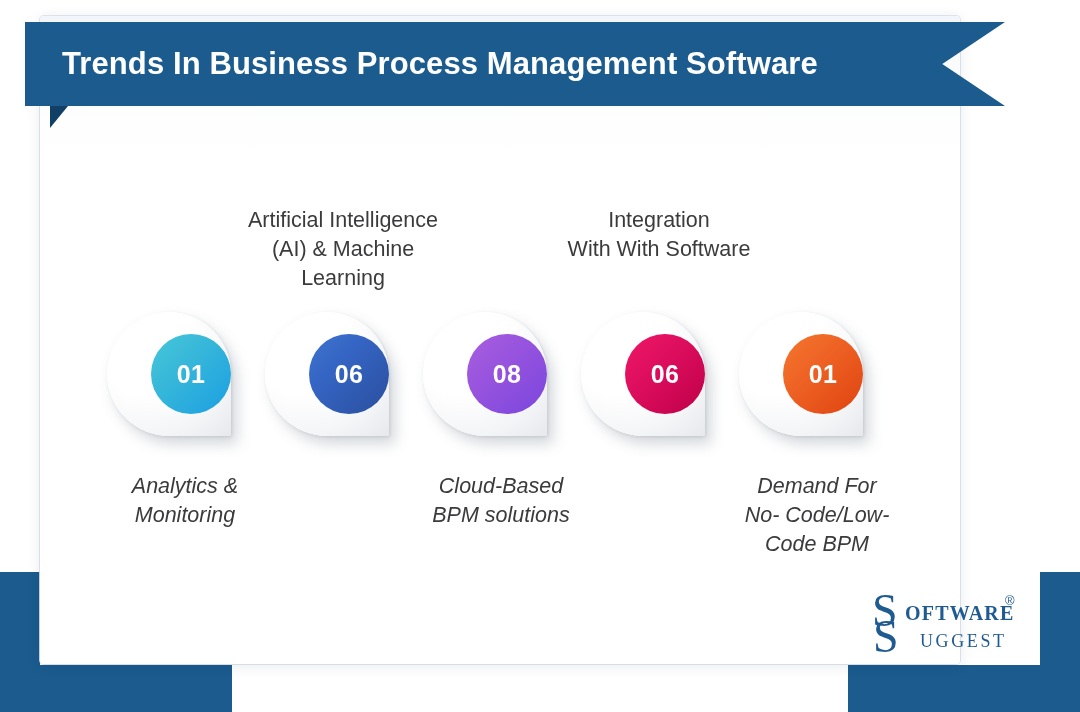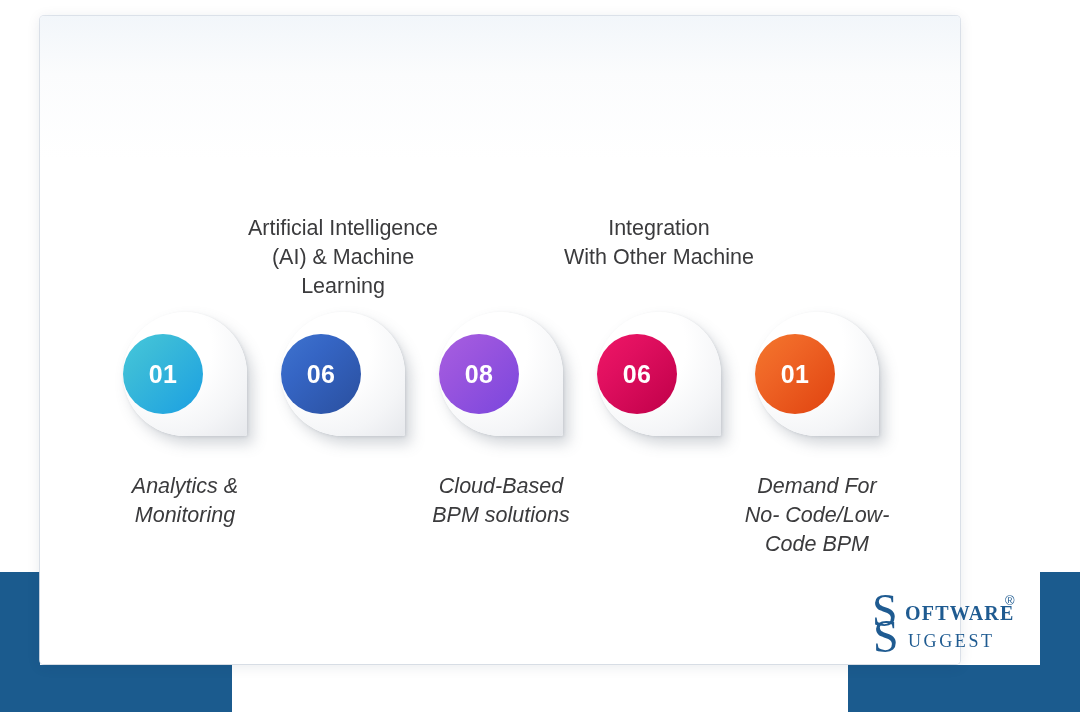--- a/index.html
+++ b/index.html
@@ -132,41 +132,40 @@
     text-align: center;
     font-size: 21.5px;
     line-height: 29px;
     color: #3b3b3d;
     font-weight: normal;
     white-space: pre-line;
   }
   .label-above {
     bottom: auto;
     top: 0;
-    margin-top: 8px;
   }
   .label-below {
     top: 266px;
     font-style: italic;
   }
 
   
   .bubble {
     position: absolute;
-    left: 17px;
+    left: 1px;
     top: 106px;
     width: 124px;
     height: 124px;
     background: radial-gradient(circle at 32% 28%, #ffffff 40%, #f4f5f7 72%, #e6e8ec 100%);
     border-radius: 50% 50% 2px 50%;
     box-shadow: 6px 8px 14px rgba(90, 100, 115, 0.26),
                 1px 1px 3px rgba(120, 130, 145, 0.20);
     display: flex;
     align-items: center;
-    justify-content: flex-start;
+    justify-content: flex-end;
   }
   .disc {
     width: 80px;
     height: 80px;
     border-radius: 50%;
     display: flex;
     align-items: center;
     justify-content: center;
     color: #ffffff;
     font-size: 25px;
@@ -212,21 +211,21 @@
     top: 8px;
     font-size: 28px;
     line-height: 25px;
     letter-spacing: 1.2px;
     font-variant: small-caps;
     text-transform: lowercase;
     font-weight: bold;
   }
   .logo-word2 {
     position: absolute;
-    left: 36px;
+    left: 48px;
     top: 36px;
     font-size: 25px;
     line-height: 25px;
     letter-spacing: 2.6px;
     font-variant: small-caps;
     text-transform: lowercase;
   }
   .logo-reg {
     position: absolute;
     left: 133px;
@@ -242,20 +241,26 @@
 <div class="canvas">
 
   <div class="corner corner-bl-v"></div>
   <div class="corner corner-bl-h"></div>
 
   <div class="corner corner-br-v"></div>
   <div class="corner corner-br-h"></div>
 
   <div class="card"></div>
 
+  <div class="banner-wrap">
+    <div class="banner-tail"></div>
+    <div class="banner">
+      <div class="banner-title">Trends In Business Process Management Software</div>
+    </div>
+  </div>
 
   <div class="steps">
 
     <div class="step step-0">
       <div class="label label-below">Analytics &amp;
 Monitoring</div>
       <div class="bubble">
         <div class="disc d0">01</div>
       </div>
     </div>
@@ -271,21 +276,21 @@
     <div class="step step-2">
       <div class="label label-below">Cloud-Based
 BPM solutions</div>
       <div class="bubble">
         <div class="disc d2">08</div>
       </div>
     </div>
 
     <div class="step step-3">
       <div class="label label-above">Integration
-With Other Machine</div>
+With With Software</div>
       <div class="bubble">
         <div class="disc d3">06</div>
       </div>
     </div>
 
     <div class="step step-4">
       <div class="label label-below">Demand For
 No- Code/Low-
 Code BPM</div>
       <div class="bubble">

